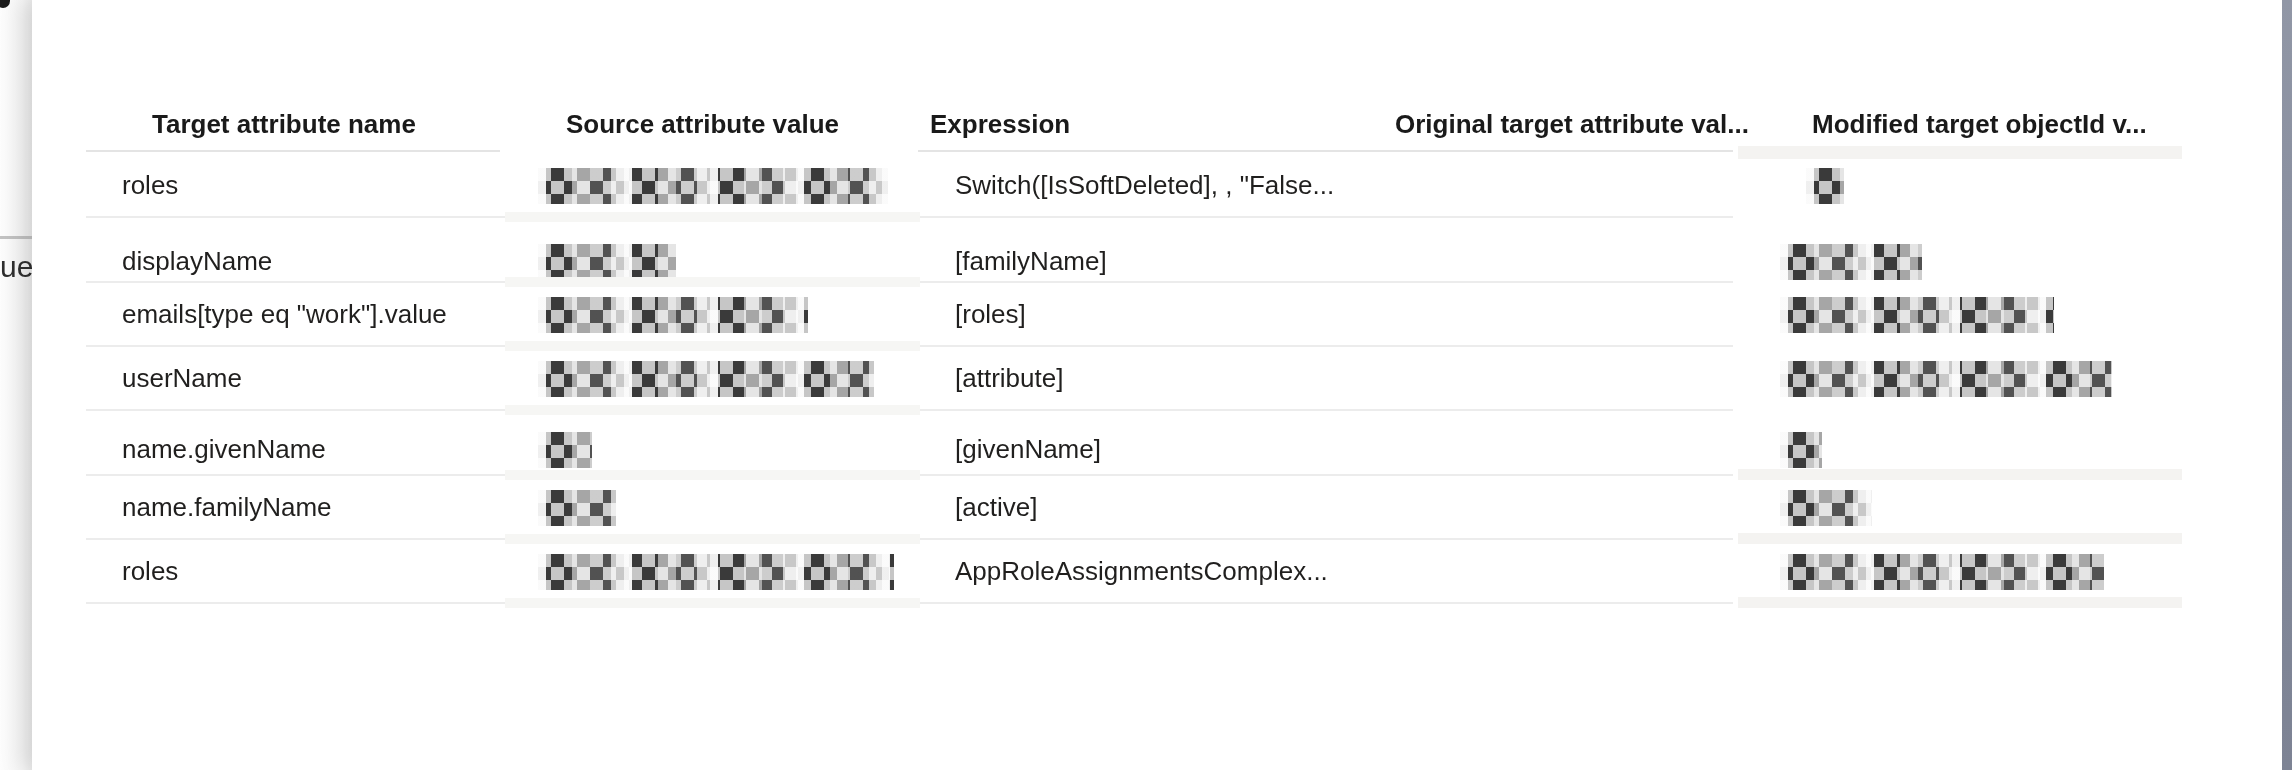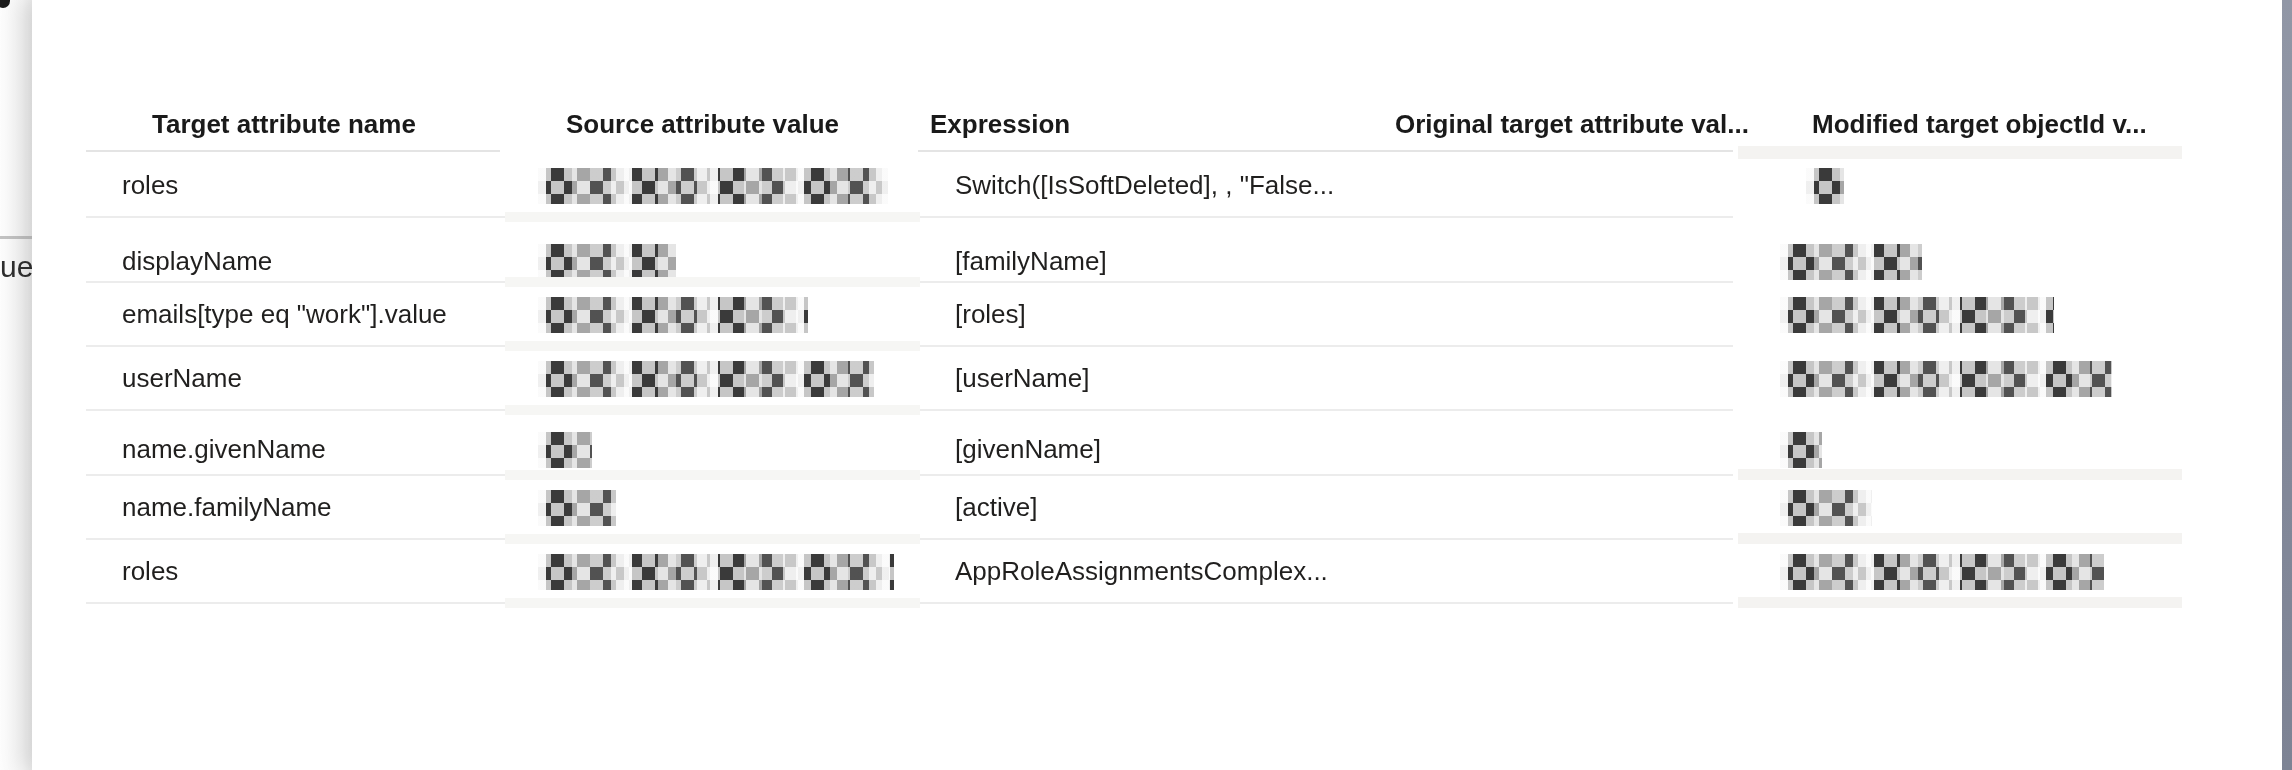--- a/index.html
+++ b/index.html
@@ -128,21 +128,21 @@
           <div class="cell-expr">[roles]</div>
           <div class="cell-orig"></div>
           <div class="mosaic" style="left: 1748px; width: 274px;"></div>
         </div>
         <div class="rline" style="left: 54px; width: 419px; top: 344.9px;"></div>
         <div class="rband" style="left: 473px; width: 415px; top: 340.9px;"></div>
         <div class="rline" style="left: 888px; width: 813px; top: 344.9px;"></div>
         <div class="row" style="top: 345.9px;">
           <div class="cell-target">userName</div>
           <div class="mosaic" style="left: 506px; width: 336px;"></div>
-          <div class="cell-expr">[userName]</div>
+          <div class="cell-expr">[attribute]</div>
           <div class="cell-orig"></div>
           <div class="mosaic" style="left: 1748px; width: 332px;"></div>
         </div>
         <div class="rline" style="left: 54px; width: 419px; top: 409.2px;"></div>
         <div class="rband" style="left: 473px; width: 415px; top: 405.2px;"></div>
         <div class="rline" style="left: 888px; width: 813px; top: 409.2px;"></div>
         <div class="row" style="top: 417px;">
           <div class="cell-target">name.givenName</div>
           <div class="mosaic" style="left: 506px; width: 54px;"></div>
           <div class="cell-expr">[givenName]</div>

